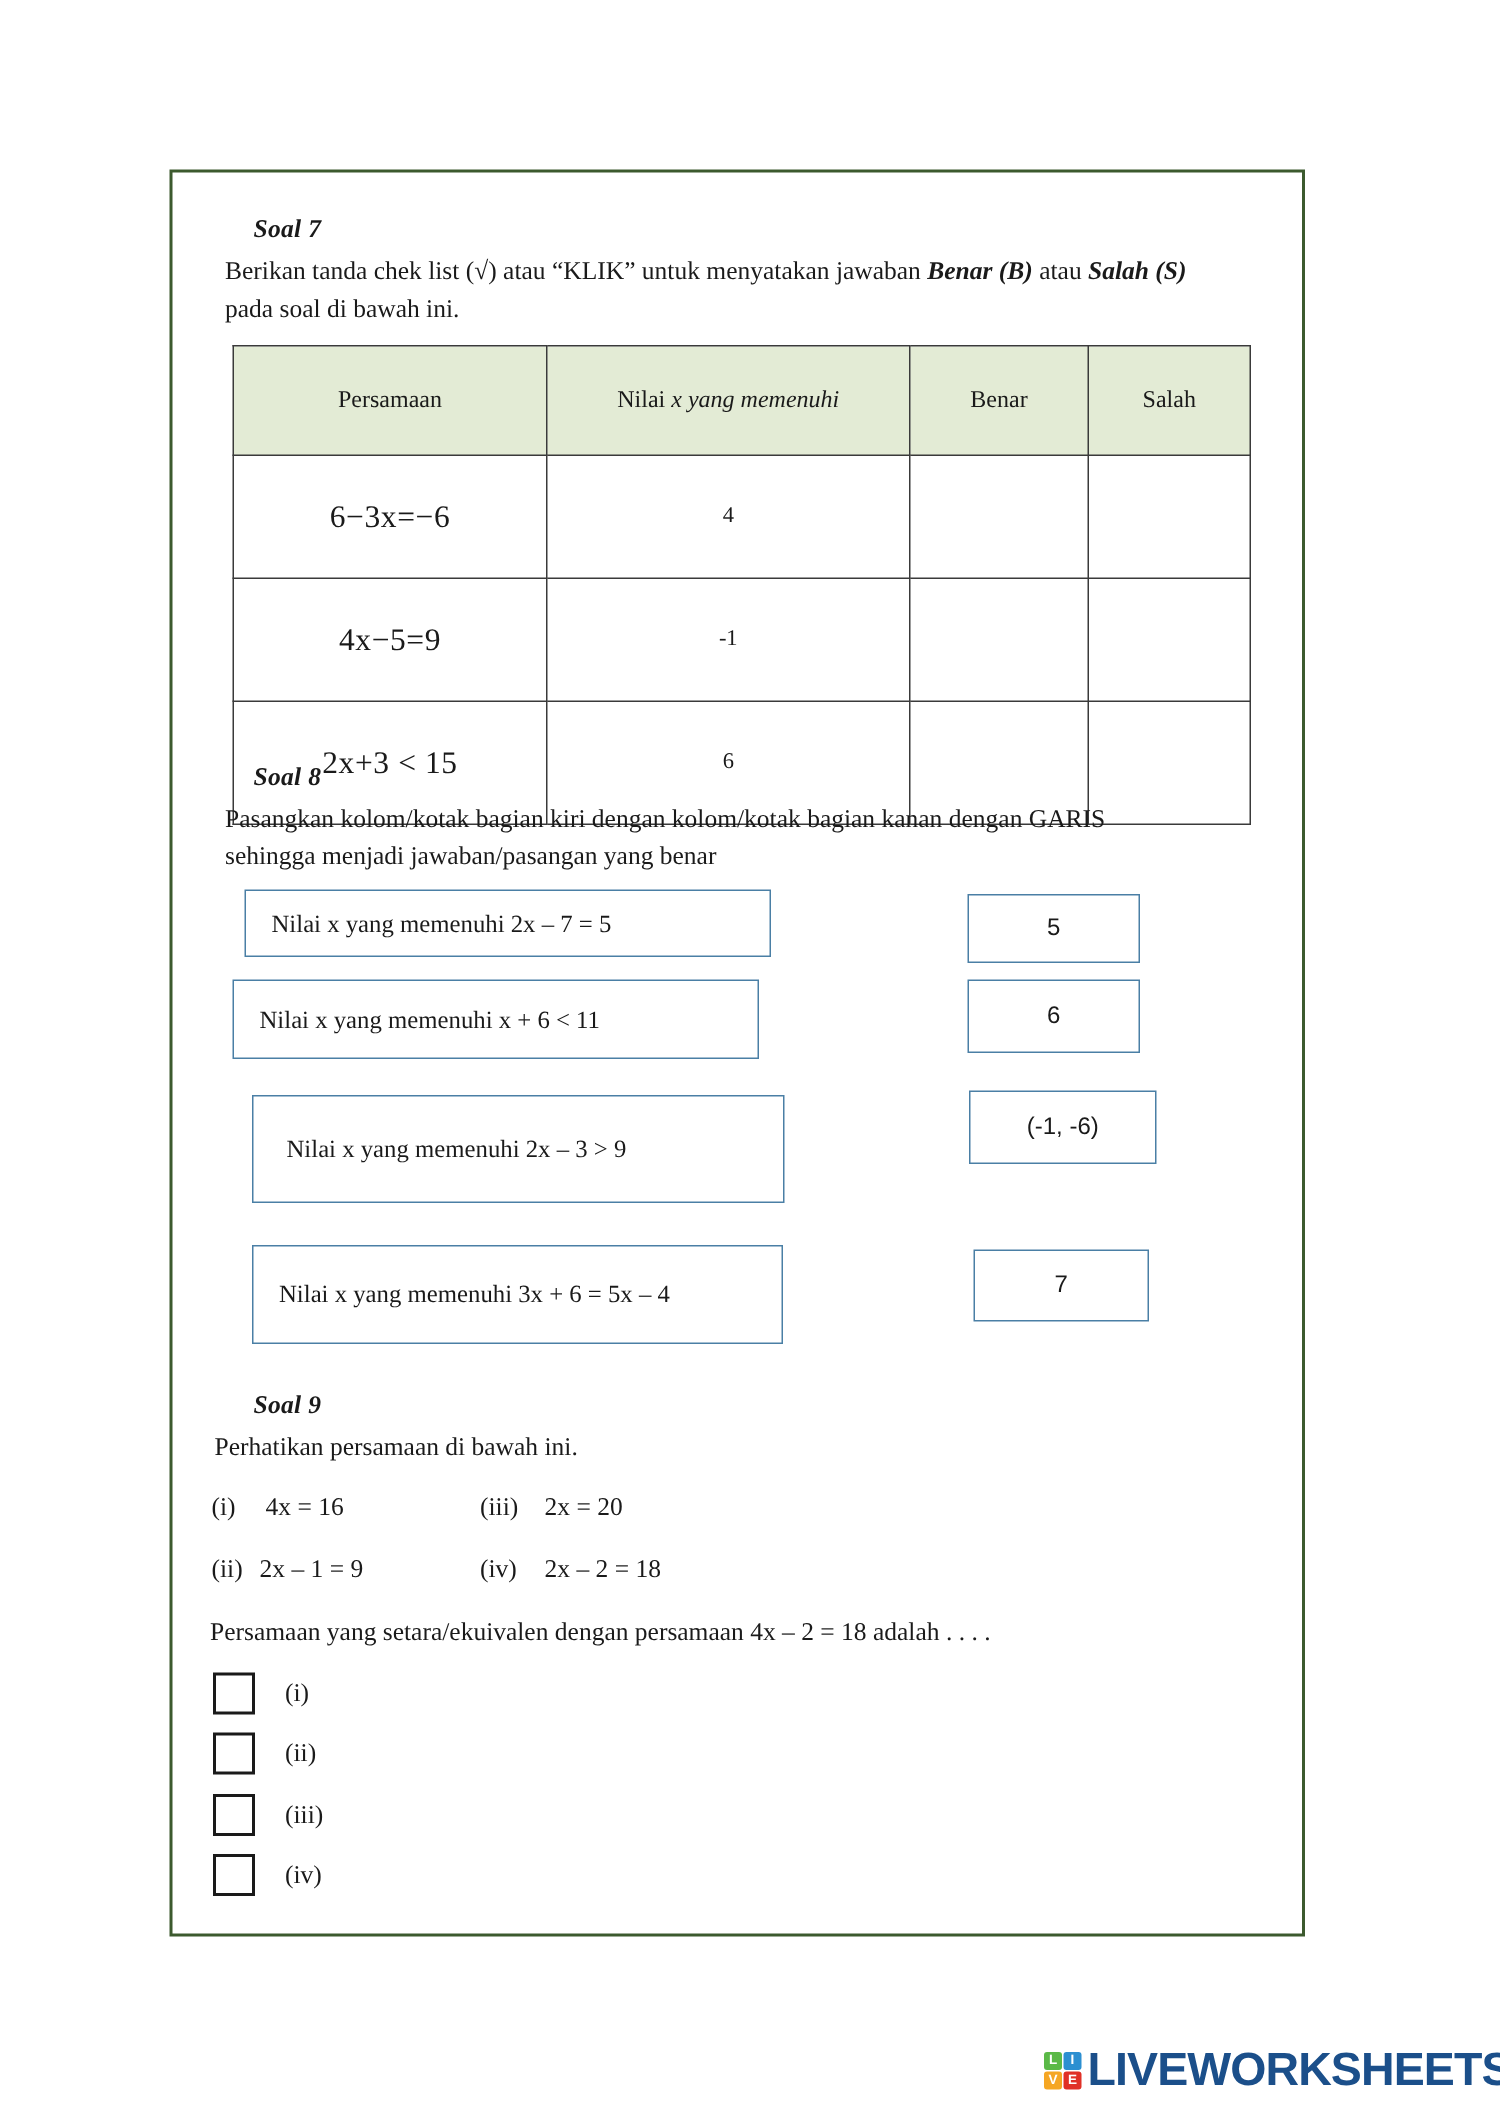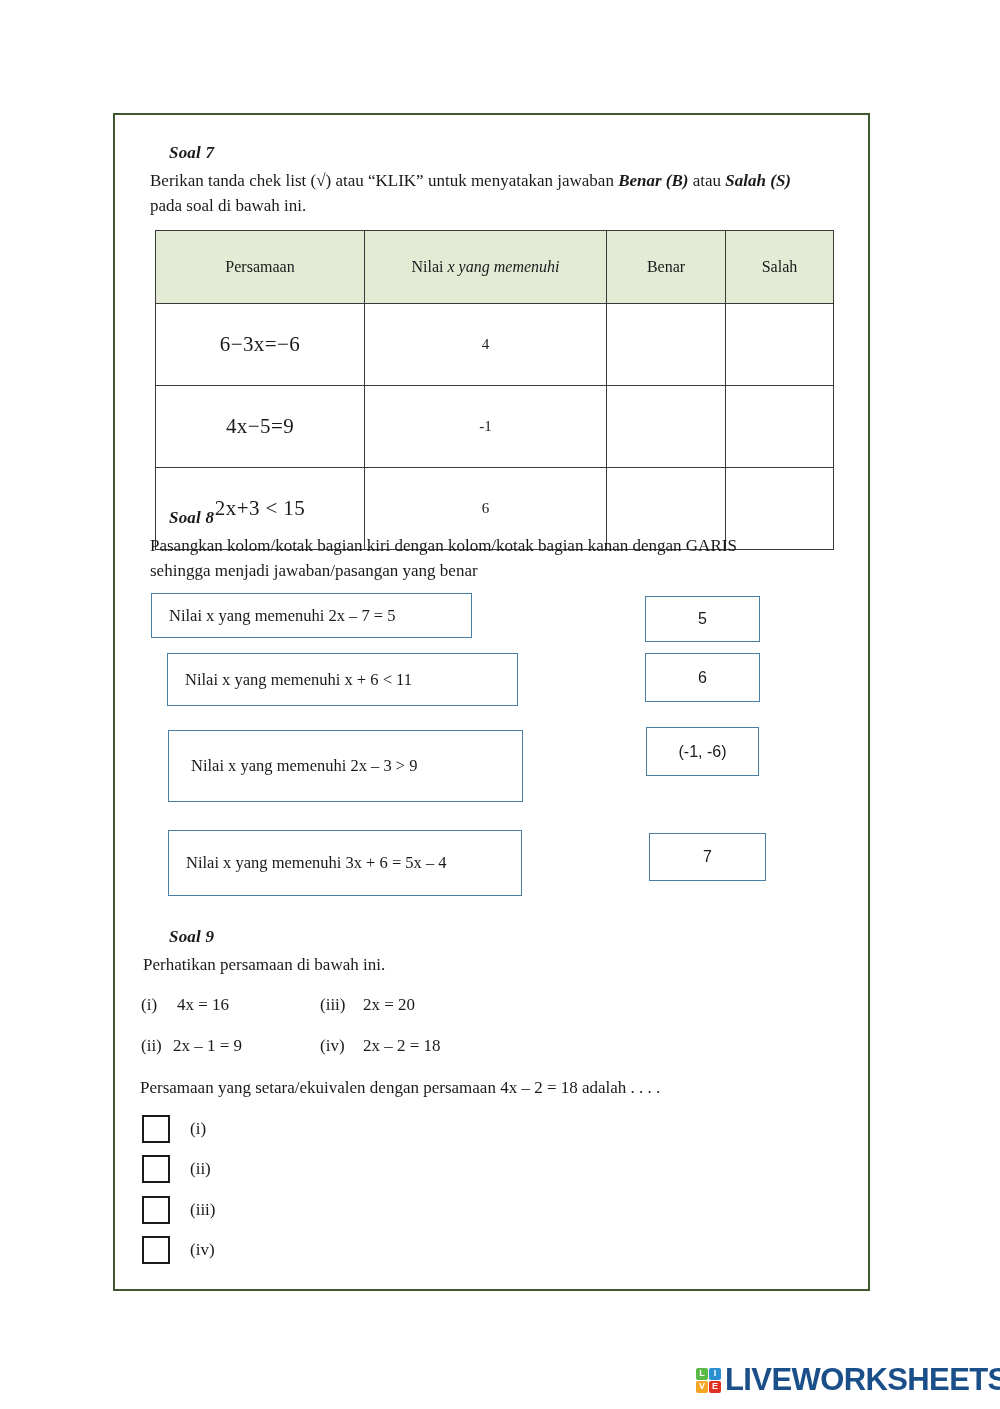--- a/index.html
+++ b/index.html
@@ -100,28 +100,28 @@
     border: 1.5px solid #4a7fa5;
     box-sizing: border-box;
     background: #fff;
     display: flex;
     align-items: center;
     justify-content: center;
     font-family: "Liberation Sans", sans-serif;
     font-size: 16px;
   }
 
-  #m-left-1 { left: 36px;  top: 478px; width: 321px; height: 45px; text-align: right; }
-  #m-left-2 { left: 52px;  top: 538px; width: 351px; height: 53px; }
+  #m-left-1 { left: 48px;  top: 478px; width: 351px; height: 45px; text-align: right; }
+  #m-left-2 { left: 40px;  top: 538px; width: 351px; height: 53px; }
   #m-left-3 { left: 53px;  top: 615px; width: 355px; height: 72px; padding-left: 22px; }
   #m-left-4 { left: 53px;  top: 715px; width: 354px; height: 66px; }
 
   #m-right-1 { left: 530px; top: 481px; width: 115px; height: 46px; }
   #m-right-2 { left: 530px; top: 538px; width: 115px; height: 49px; }
-  #m-right-3 { left: 531px; top: 612px; width: 113px; height: 49px; }
+  #m-right-3 { left: 531px; top: 612px; width: 125px; height: 49px; }
   #m-right-4 { left: 534px; top: 718px; width: 117px; height: 48px; }
 
   
   #soal9-title  { left: 18px; top: 812px; }
   #soal9-prompt { left: 28px; top: 838px; }
 
   .eq-list { position: absolute; font-size: 17px; }
   #eq-i   { left: 26px;  top: 880px; }
   #eq-i-b { left: 62px;  top: 880px; }
   #eq-ii  { left: 26px;  top: 921px; }

